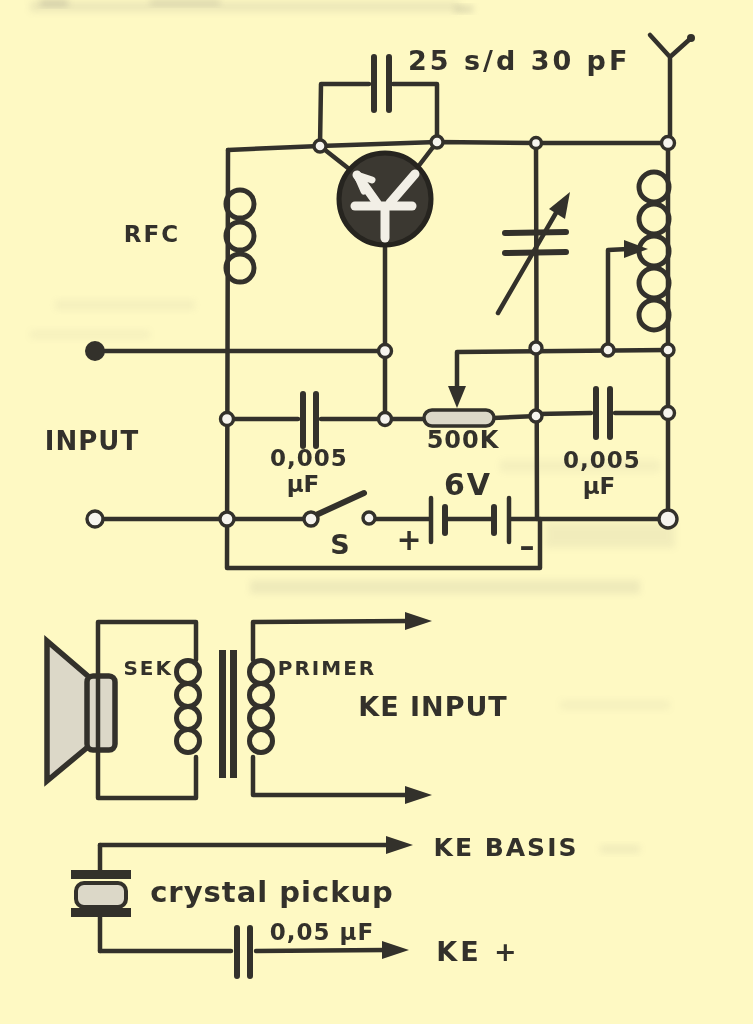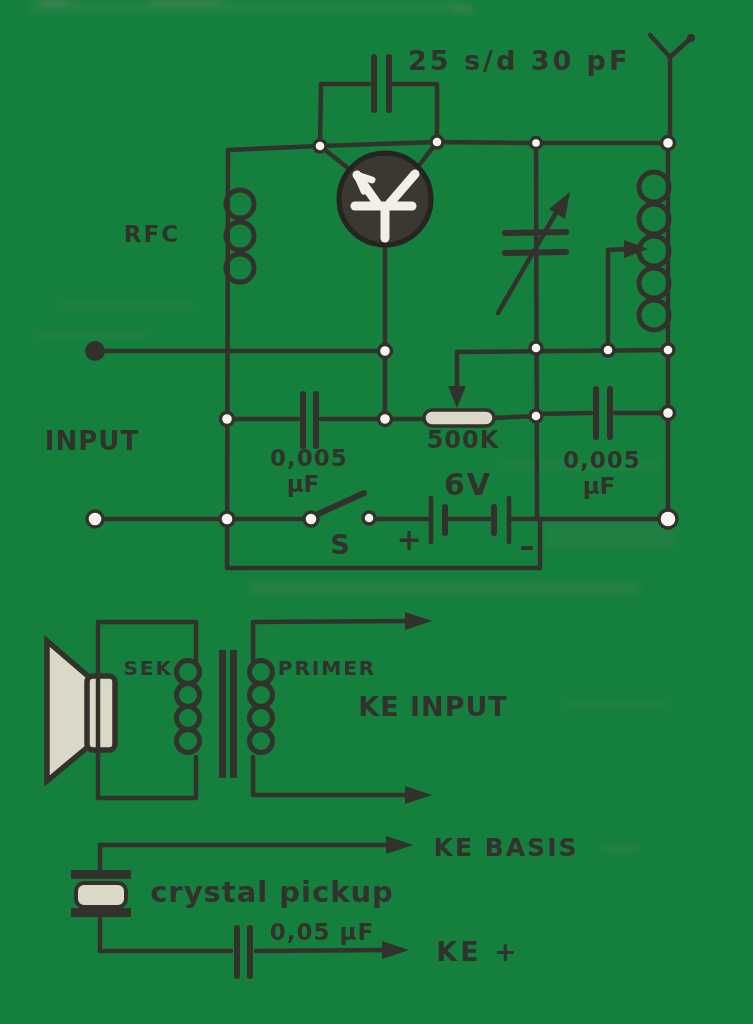--- a/index.html
+++ b/index.html
@@ -1,20 +1,20 @@
 <!DOCTYPE html>
 <html><head>
 <meta charset="utf-8">
 <style>
   html, body { margin: 0; padding: 0; }
   body { background: #e9e7e0; font-family: "DejaVu Sans", sans-serif; }
   .page {
     position: relative;
     width: 753px; height: 1024px;
-    background: #15803d;
+    background: #fef9c3;
     overflow: hidden;
   }
   svg { display: block; }
   .wire   { stroke: #33312b; stroke-width: 4.5; fill: none; stroke-linecap: round; stroke-linejoin: round; }
   .wire-thick { stroke: #33312b; stroke-width: 6; fill: none; stroke-linecap: round; stroke-linejoin: round; }
   .plate  { stroke: #33312b; stroke-width: 6; fill: none; stroke-linecap: round; }
   .loop   { stroke: #33312b; stroke-width: 5; fill: none; }
   .junction { fill: #f6f4ee; stroke: #33312b; stroke-width: 3.4; }
   .filled   { fill: #33312b; }
   .lightfill { fill: #dcd8c8; stroke: #33312b; }

